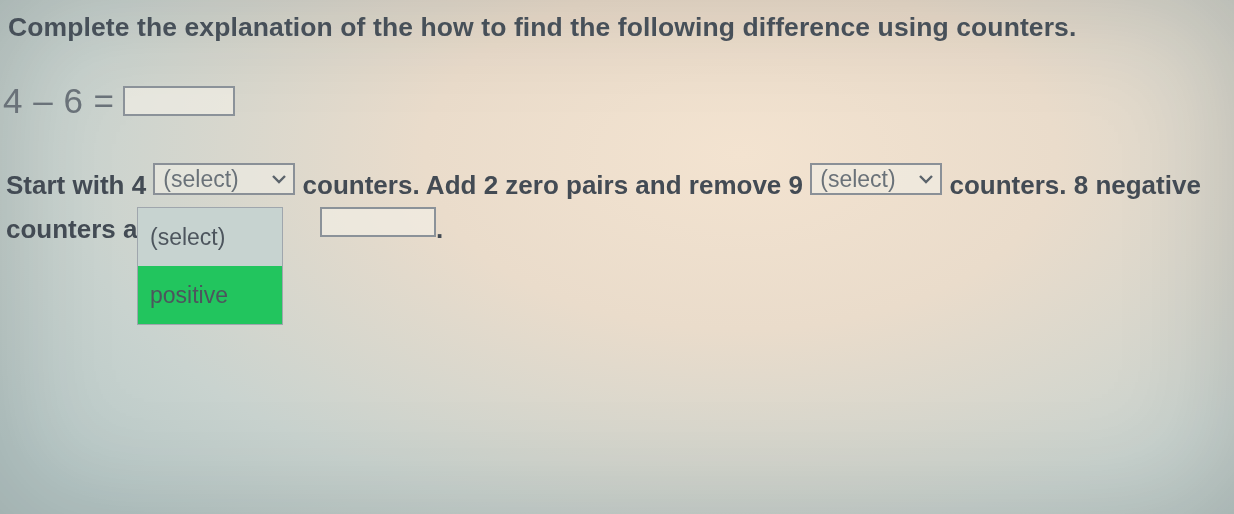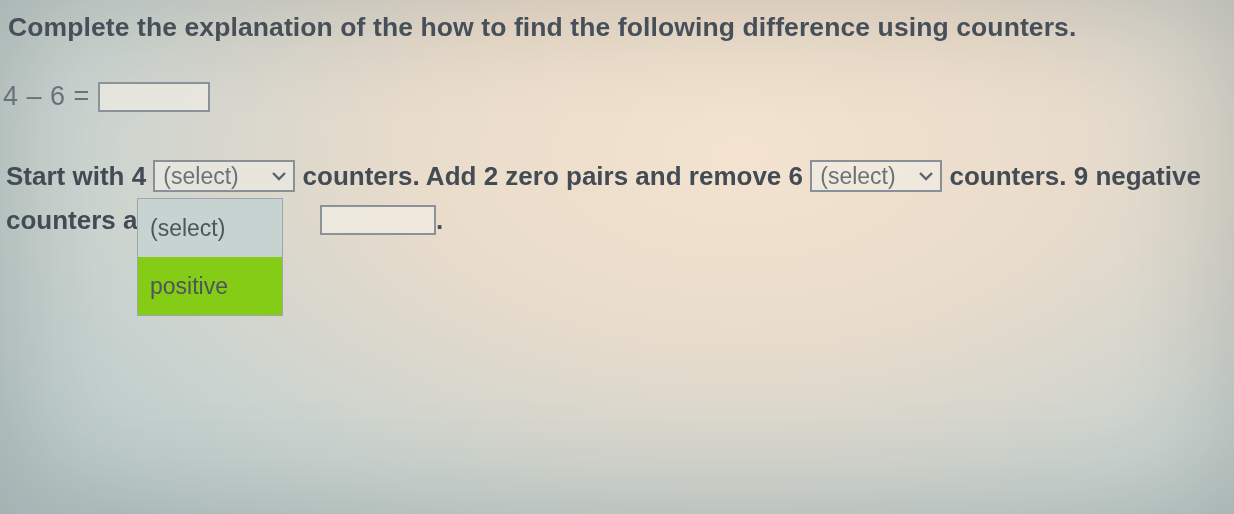--- a/index.html
+++ b/index.html
@@ -31,21 +31,21 @@
     margin: 0 0 38px 0;
     padding-top: 4px;
     padding-left: 2px;
   }
   .equation-row {
     display: flex;
     align-items: center;
     margin: 0 0 42px -3px;
   }
   .eq-text {
-    font-size: 27px;
+    font-size: 35px;
     color: #6a7279;
     font-weight: 400;
     letter-spacing: 0.5px;
   }
   .input-box {
     display: inline-block;
     border: 2px solid #8b9299;
     background: rgba(243,239,231,0.65);
     height: 30px;
     width: 112px;
@@ -59,21 +59,20 @@
   .explain-wrap {
     position: relative;
     font-size: 26px;
     font-weight: 600;
     color: #434b54;
     line-height: 44px;
   }
   .line {
     display: flex;
     flex-wrap: nowrap;
-    align-items: center;
     white-space: nowrap;
   }
   .line2 {
     margin-top: 0px;
   }
   .seg {
     white-space: pre;
   }
 
   .select-box {
@@ -117,21 +116,21 @@
     box-shadow: 0 0 0 rgba(0,0,0,0);
   }
   .dropdown-item {
     height: 58px;
     display: flex;
     align-items: center;
     padding: 0 12px;
     font-size: 23px;
     font-weight: 400;
     color: #4d555d;
-    background: #84cc16;
+    background: #22c55e;
   }
   .dropdown-item.highlight {
     background: #c7d3d0;
   }
 
   
   .placeholder {
     color: #6a7279;
   }
 </style>
@@ -154,32 +153,32 @@
 
       <span class="select-box open-anchor">
         <span class="select-label placeholder">(select)</span>
         <span class="chevron">
           <svg width="16" height="12" viewBox="0 0 16 12">
               <path d="M2 3 L8 9 L14 3" fill="none" stroke="#5b636b" stroke-width="2.4"></path>
             </svg>
         </span>
       </span>
 
-      <span class="seg"> counters. Add 2 zero pairs and remove 6 </span>
+      <span class="seg"> counters. Add 2 zero pairs and remove 9 </span>
 
       <span class="select-box">
         <span class="select-label placeholder">(select)</span>
         <span class="chevron">
           <svg width="16" height="12" viewBox="0 0 16 12">
               <path d="M2 3 L8 9 L14 3" fill="none" stroke="#5b636b" stroke-width="2.4"></path>
             </svg>
         </span>
       </span>
 
-      <span class="seg"> counters. 9 negative</span>
+      <span class="seg"> counters. 8 negative</span>
     </div>
 
     <div class="line line2">
       <span class="seg">counters are</span>
       <span style="width:150px; display:inline-block;"></span>
       <span class="input-box small"></span>
       <span class="seg">.</span>
     </div>
 
     <div class="dropdown-panel">

